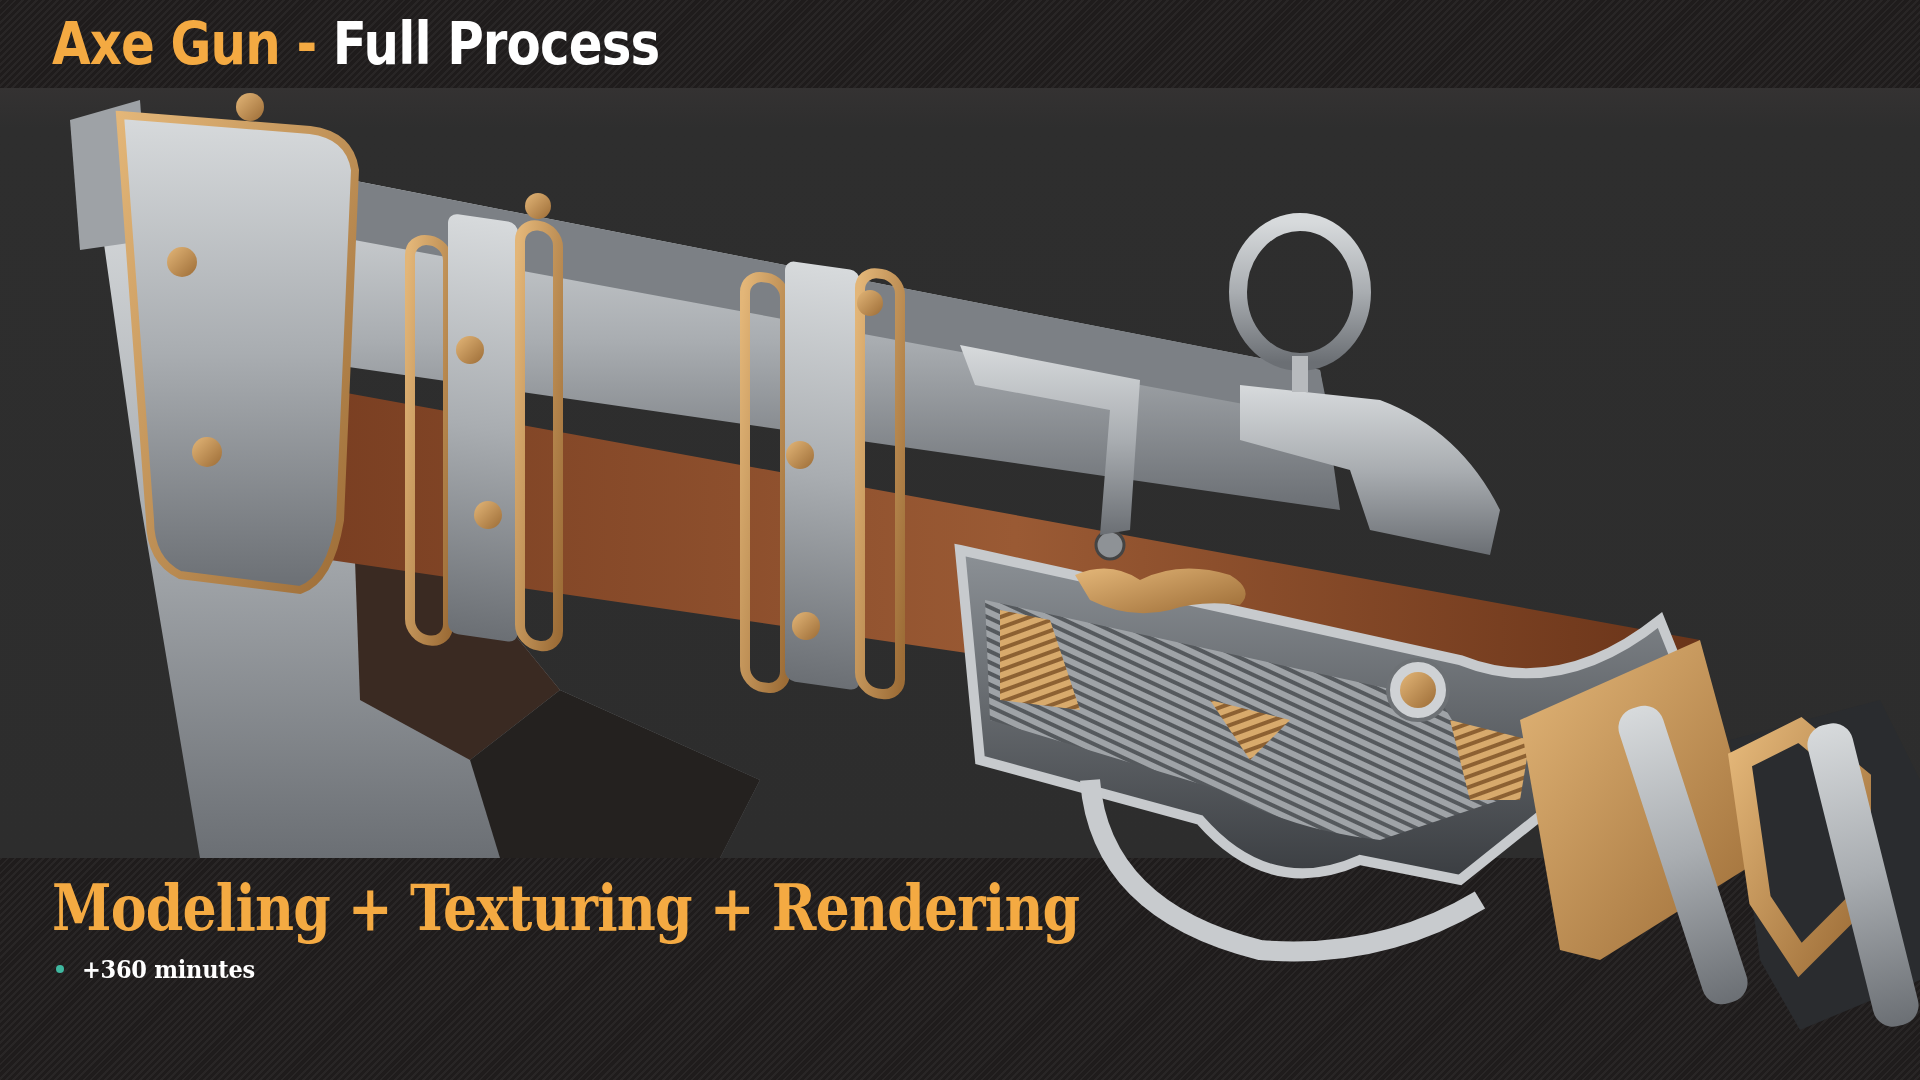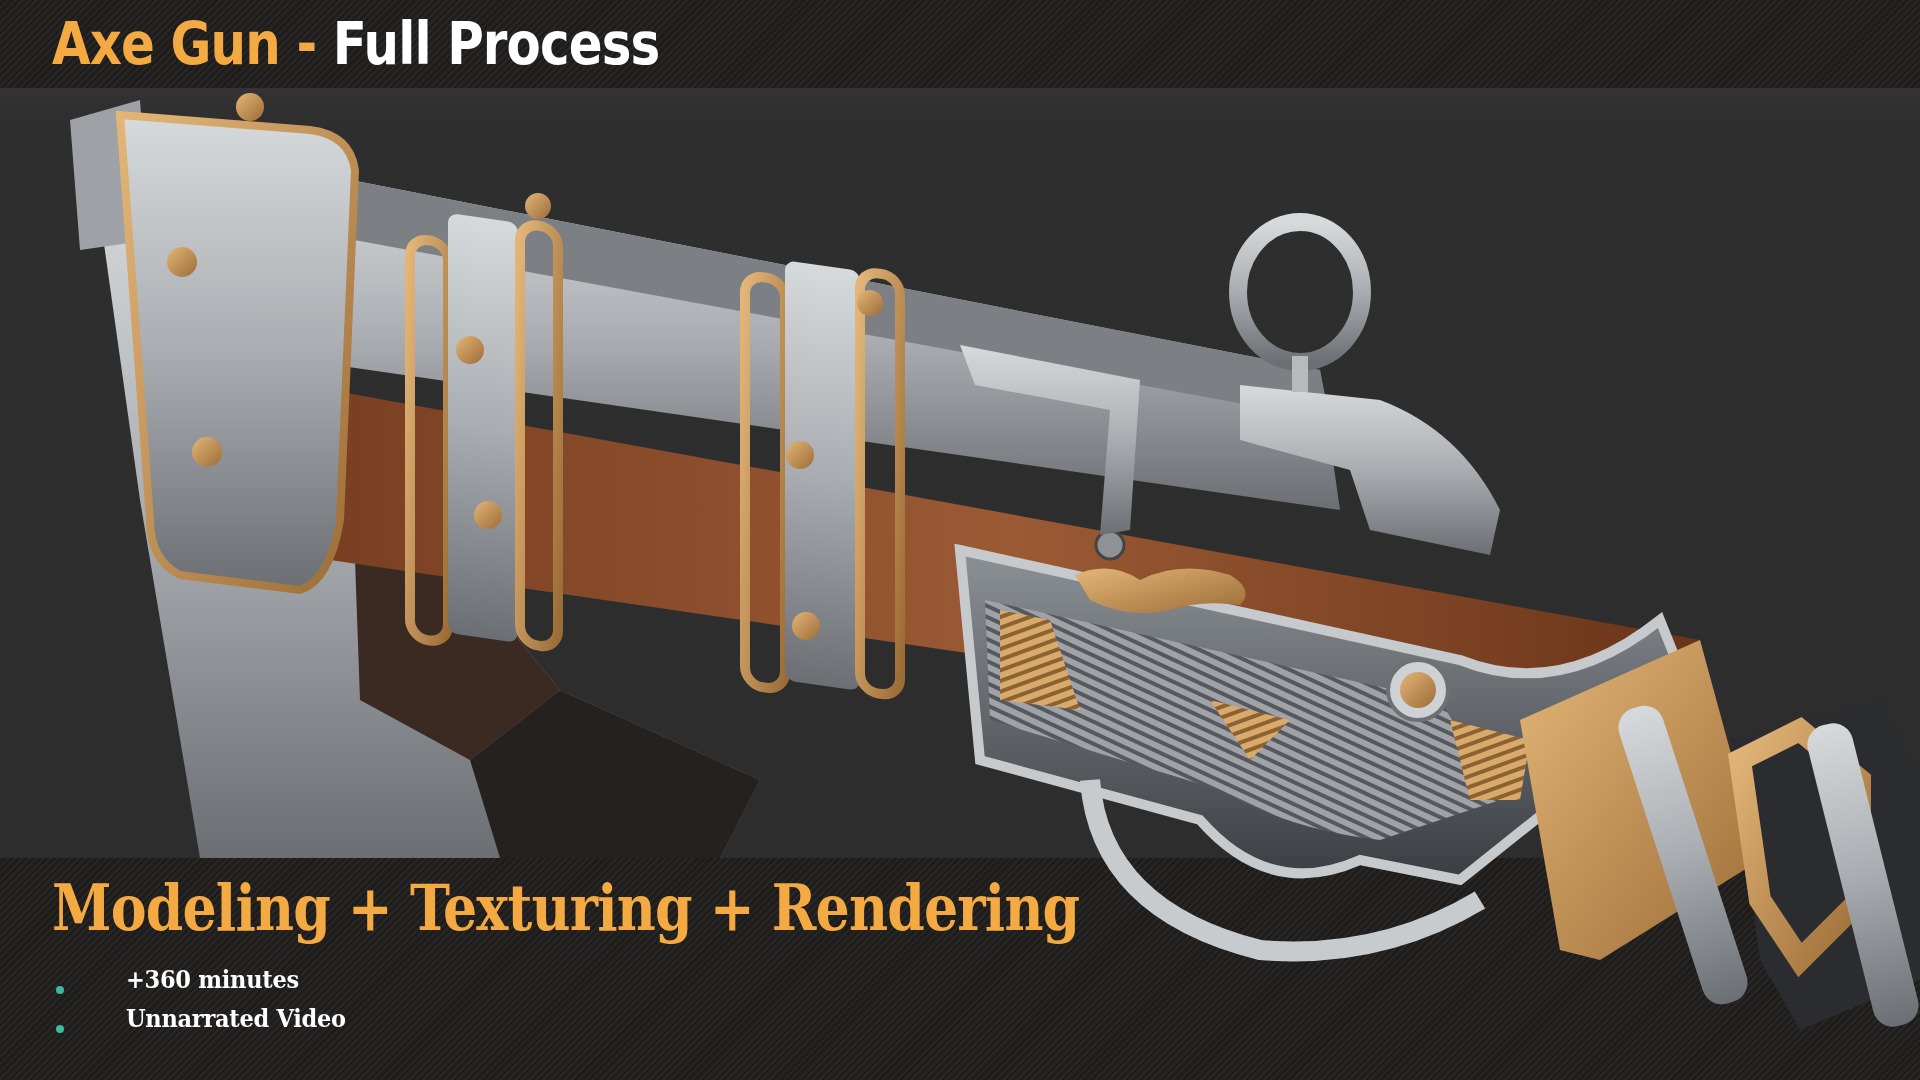--- a/index.html
+++ b/index.html
@@ -45,21 +45,21 @@
     font-family:"DejaVu Serif", serif; font-weight:bold;
     font-size:64px; line-height:80px; letter-spacing:-1px;
     color:var(--accent);
     transform:scaleX(0.84); transform-origin:left center;
     white-space:nowrap; z-index:3;
   }
   .bullets {
     position:absolute; left:56px; top:955px; margin:0; padding:0; list-style:none; z-index:3;
   }
   .bullets li {
-    display:flex; align-items:flex-end; height:39px;gap:44px;
+    display:flex; align-items:flex-start; height:39px;
   }
   .bullets .dot {
     width:8px; height:8px; border-radius:50%; background:var(--bullet);
     margin-right:18px; margin-top:10px;
   }
   .bullets .txt {
     color:#ffffff; font-family:"DejaVu Serif", serif; font-weight:bold;
     font-size:25px; letter-spacing:-0.3px;
     transform:scaleX(0.9); transform-origin:left center; white-space:nowrap;
   }
@@ -174,17 +174,13 @@
   <span class="accent">Axe Gun - </span><span class="main">Full Process</span>
 </h1>
 
 <h2 class="subtitle">Modeling + Texturing + Rendering</h2>
 
 <ul class="bullets">
   <li>
     <span class="dot"></span>
     <span class="txt">+360 minutes</span>
   </li>
-  <li>
-    <span class="dot"></span>
-    <span class="txt">Unnarrated Video</span>
-  </li>
 </ul>
 
 </body></html>

